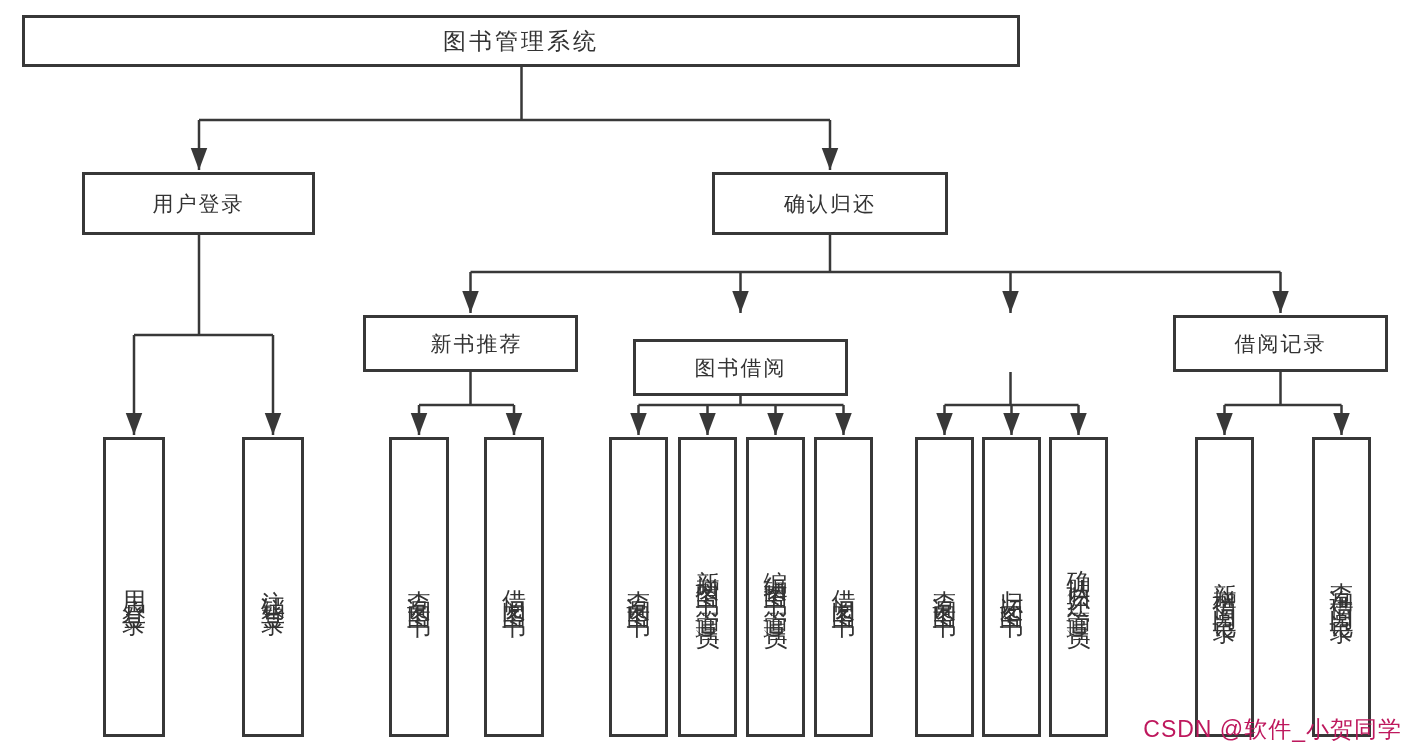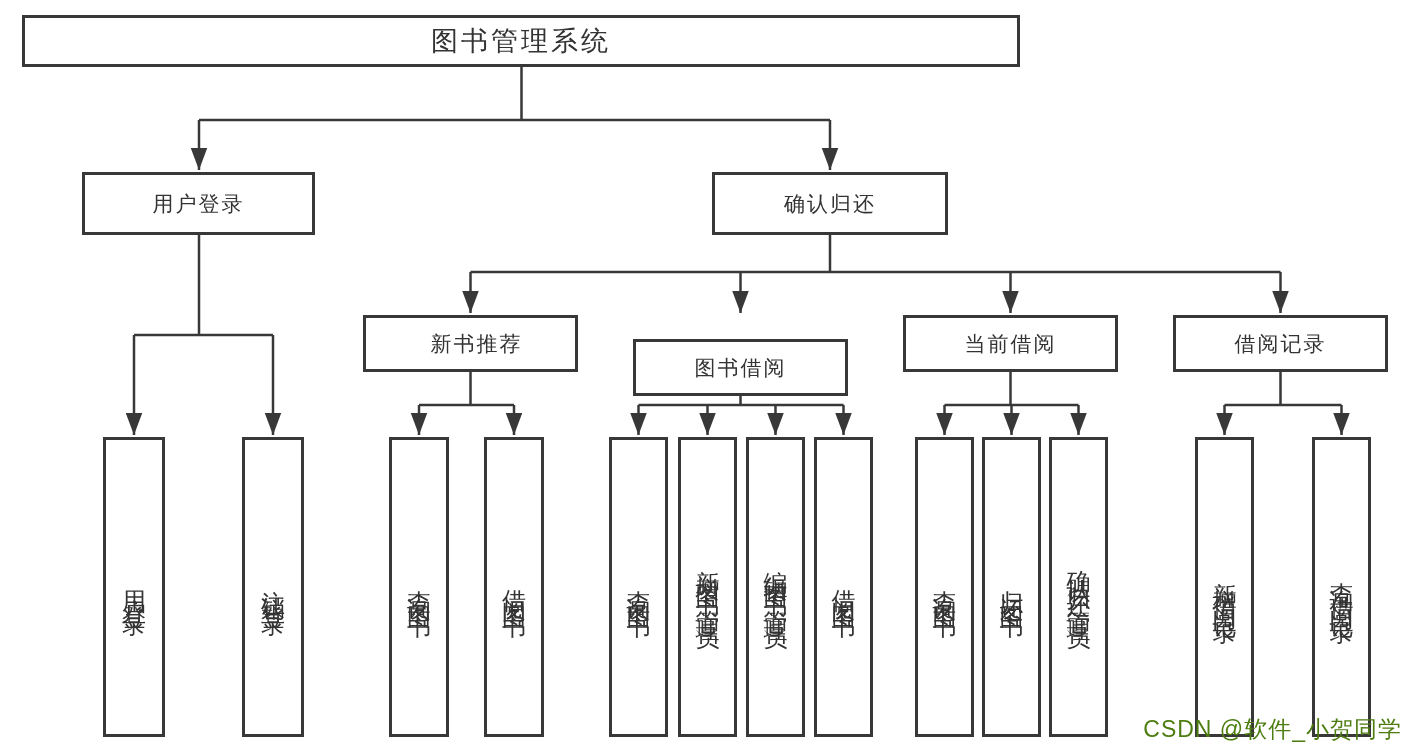--- a/index.html
+++ b/index.html
@@ -33,37 +33,37 @@
   }
   .box span {
     white-space: nowrap;
     color: #333333;
   }
   .h-box span {
     font-size: 21px;
     letter-spacing: 2px;
   }
   .root-box span {
-    font-size: 27px;
+    font-size: 23px;
     letter-spacing: 3px;
   }
   .leaf span {
     writing-mode: vertical-rl;
     text-orientation: mixed;
     font-size: 24px;
     letter-spacing: 8px;
     line-height: 1;
   }
   .watermark {
     position: absolute;
     right: 3px;
     bottom: 2px;
     z-index: 5;
     font-size: 23px;
-    color: #4d7c0f;
+    color: #be185d;
     letter-spacing: 1px;
     white-space: nowrap;
   }
 </style>
 </head>
 <body>
 
 <div id="canvas">
 
   <svg class="connectors" width="1405" height="747" viewBox="0 0 1405 747">
@@ -125,23 +125,20 @@
   <div class="box h-box" style="left:712px; top:172px; width:236px; height:63px;">
     <span>确认归还</span>
   </div>
 
   <div class="box h-box" style="left:363px; top:315px; width:215px; height:57px;padding-left:12px;">
     <span>新书推荐</span>
   </div>
   <div class="box h-box" style="left:633px; top:315px; width:215px; height:57px;margin-top:24px;">
     <span>图书借阅</span>
   </div>
-  <div class="box h-box" style="left:903px; top:315px; width:215px; height:57px;">
-    <span>当前借阅</span>
-  </div>
   <div class="box h-box" style="left:1173px; top:315px; width:215px; height:57px;">
     <span>借阅记录</span>
   </div>
 
   <div class="box leaf" style="left:103px; top:437px; width:62px; height:300px;">
     <span>用户登录</span>
   </div>
   <div class="box leaf" style="left:242px; top:437px; width:62px; height:300px;">
     <span>注销登录</span>
   </div>

